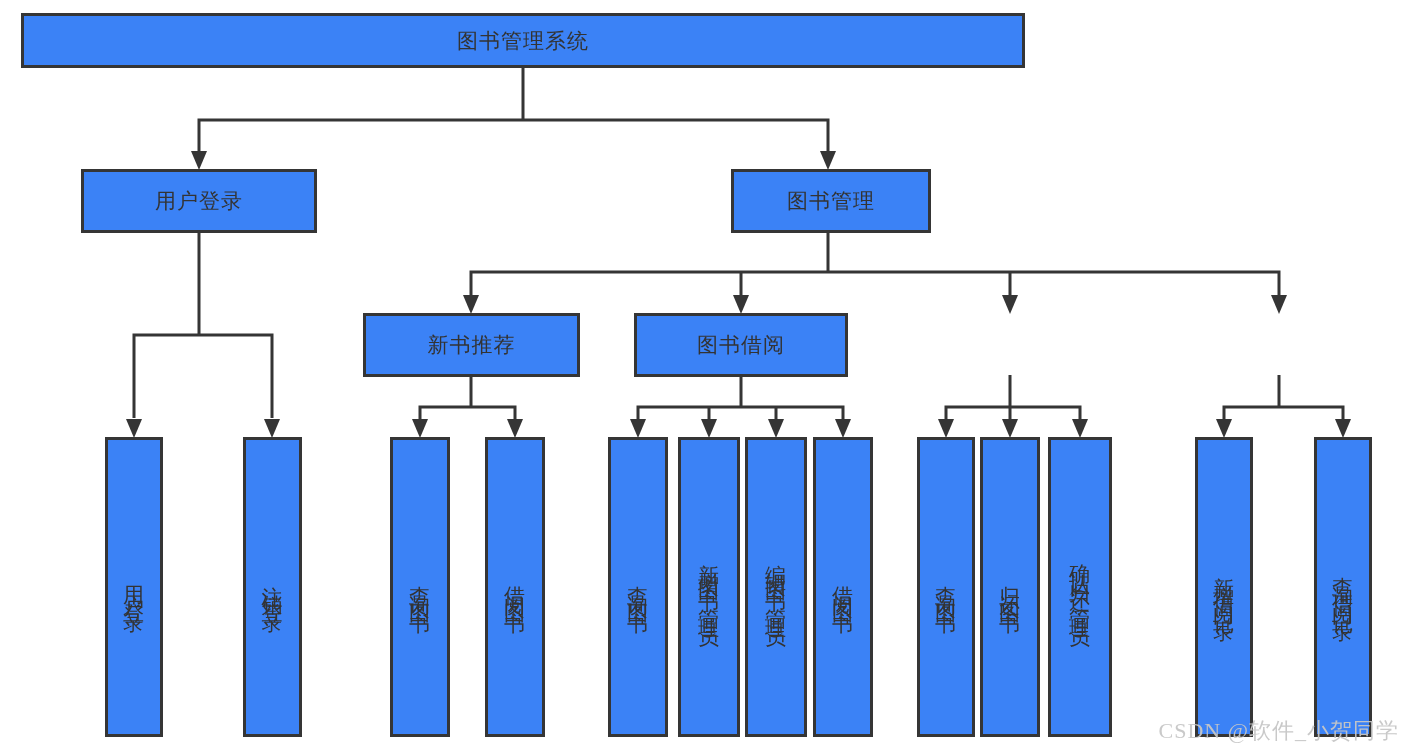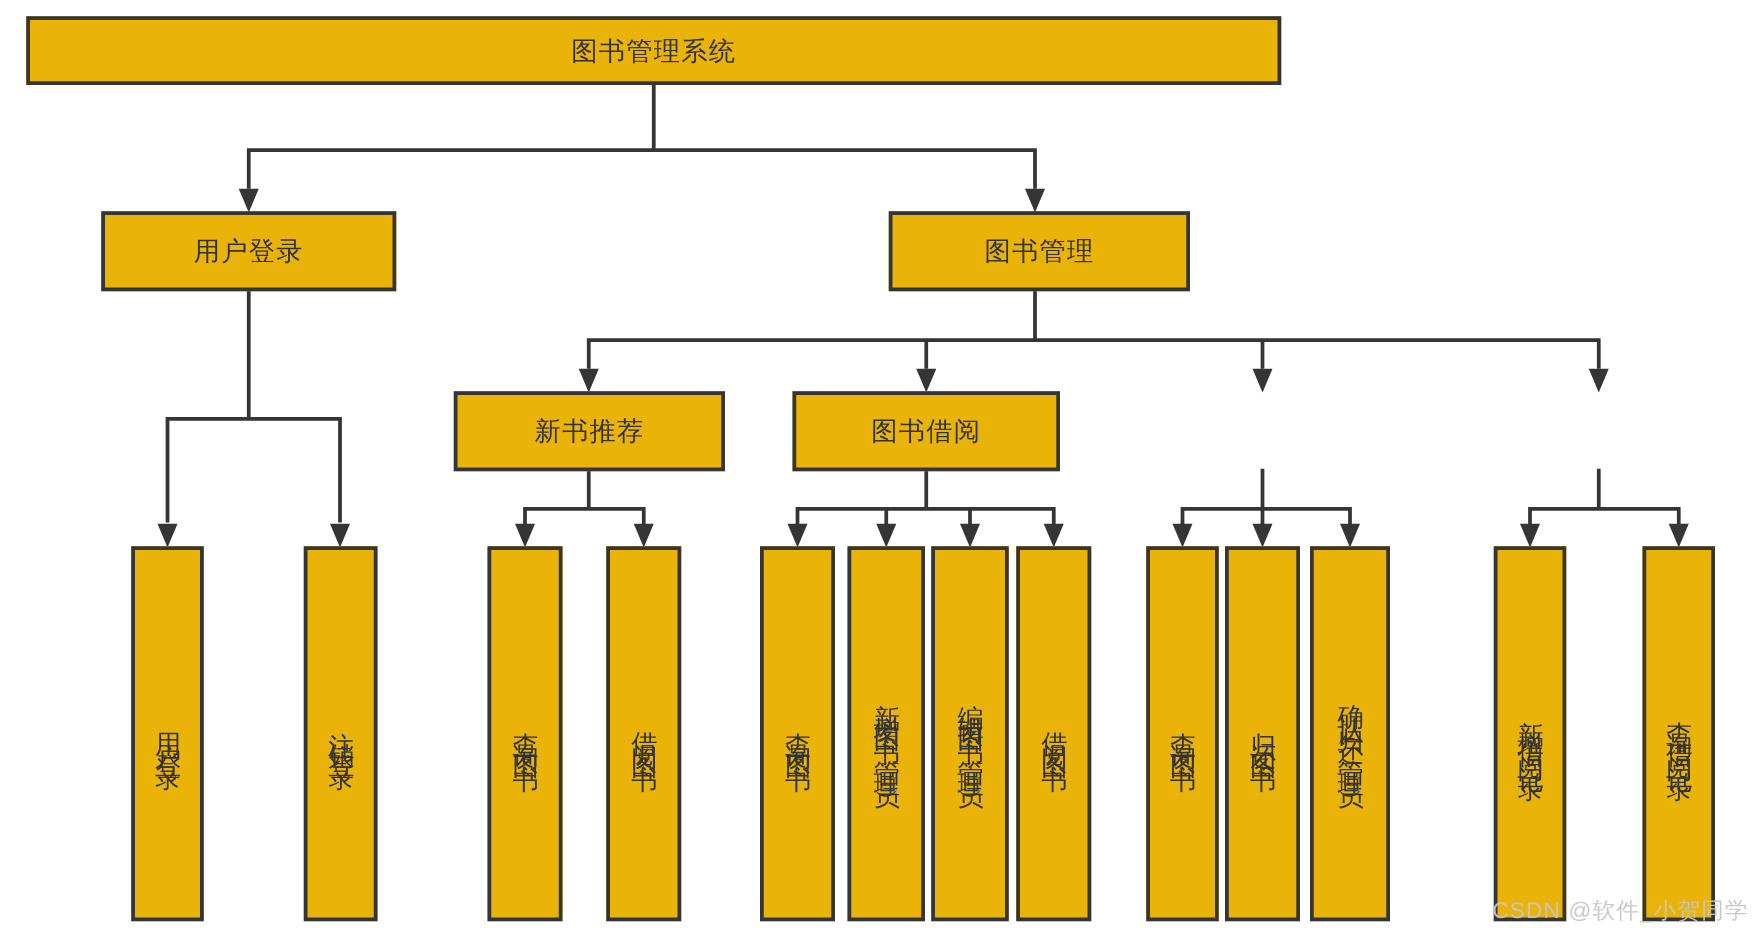--- a/index.html
+++ b/index.html
@@ -13,21 +13,21 @@
   }
   .connectors {
     position: absolute;
     left: 0; top: 0;
     width: 1405px; height: 747px;
     z-index: 1;
   }
   .box {
     position: absolute;
     box-sizing: border-box;
-    background: #eab308;
+    background: #3b82f6;
     border: 3px solid #353535;
     color: #333333;
     display: flex;
     align-items: center;
     justify-content: center;
     z-index: 2;
     text-align: center;
   }
   .hbox {
     font-size: 21px;
@@ -38,24 +38,25 @@
     writing-mode: vertical-lr;
     text-orientation: mixed;
     letter-spacing: 9px;
     line-height: 1;
   }
   .watermark {
     position: absolute;
     right: 6px;
     top: 716px;
     z-index: 5;
-    font-size: 18px;
+    font-size: 22px;
     letter-spacing: 1px;
     color: rgba(198, 198, 198, 0.95);
     white-space: nowrap;
+    font-family: Liberation Serif, serif;
   }
 </style>
 </head>
 <body>
 
 <div class="canvas">
 
   <svg class="connectors" width="1405" height="747" viewBox="0 0 1405 747" xmlns="http://www.w3.org/2000/svg">
 
     <path d="M523 66 V120 M199 120 H828 M199 118.5 V151 M828 118.5 V151" stroke="#353535" stroke-width="3" fill="none"></path>
@@ -88,21 +89,21 @@
     <polygon fill="#353535" points="1072,419 1088,419 1080,438"></polygon>
 
     <path d="M1279 375 V407 M1224 407 H1343 M1224 405.5 V420 M1343 405.5 V420" stroke="#353535" stroke-width="3" fill="none"></path>
     <polygon fill="#353535" points="1216,419 1232,419 1224,438"></polygon>
     <polygon fill="#353535" points="1335,419 1351,419 1343,438"></polygon>
   </svg>
 
   <div class="box hbox" style="left:21px;top:13px;width:1004px;height:55px">图书管理系统</div>
 
   <div class="box hbox" style="left:81px;top:169px;width:236px;height:64px">用户登录</div>
-  <div class="box hbox" style="left:711px;top:169px;width:241px;height:64px">图书管理</div>
+  <div class="box hbox" style="left:731px;top:169px;width:200px;height:64px">图书管理</div>
 
   <div class="box hbox" style="left:634px;top:313px;width:214px;height:64px">图书借阅</div>
   <div class="box hbox" style="left:363px;top:313px;width:217px;height:64px">新书推荐</div>
 
   <div class="box vbox" style="left:105px;top:437px;width:58px;height:300px">用户登录</div>
   <div class="box vbox" style="left:243px;top:437px;width:59px;height:300px">注销登录</div>
 
   <div class="box vbox" style="left:390px;top:437px;width:60px;height:300px">查询图书</div>
   <div class="box vbox" style="left:485px;top:437px;width:60px;height:300px">借阅图书</div>
 

